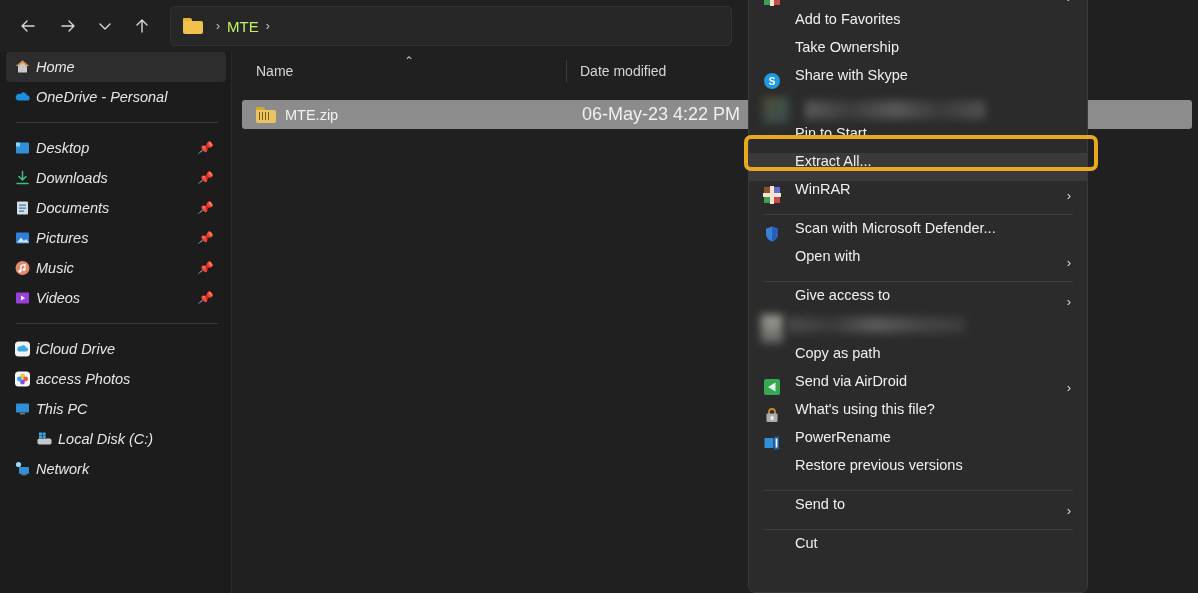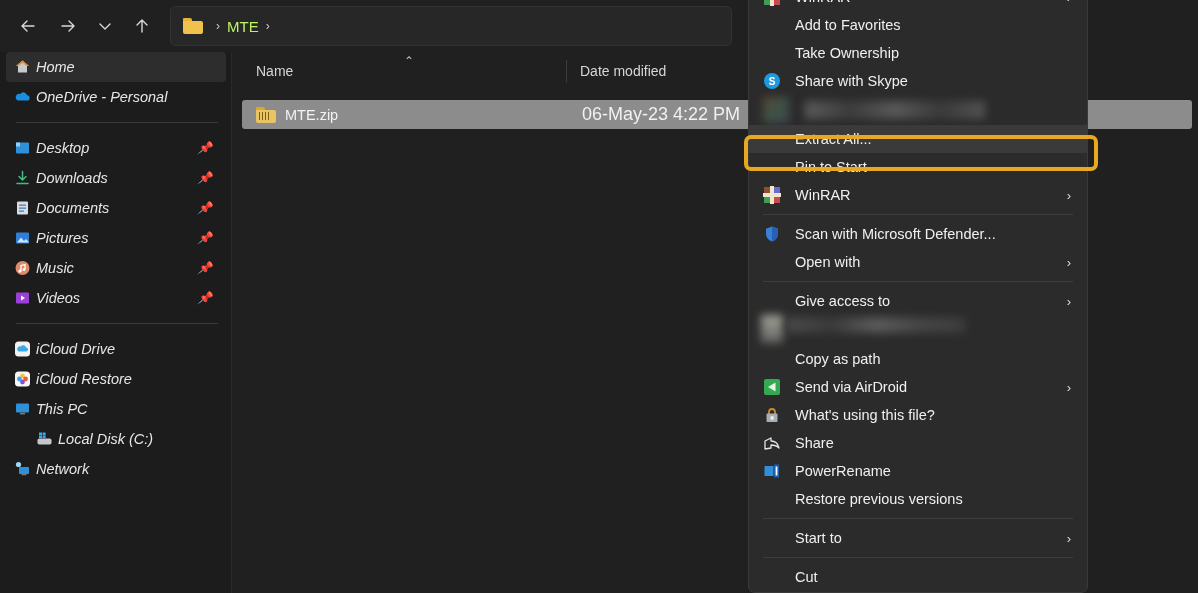--- a/index.html
+++ b/index.html
@@ -92,21 +92,21 @@
   .row-label { color: #f2f2f2; font-size: 14.5px; }
   .row-date { position: absolute; left: 340px; color: #f0f0f0; font-size: 18px; }
 
   
   .ctxmenu {
     position: absolute; left: 748px; top: -18px; width: 340px; height: 611px;
     background: #2b2b2b; border: 1px solid #3a3a3a; border-radius: 7px;
     overflow: hidden;
   }
   .mi {
-    position: relative; height: 28px; display: flex; align-items: center;
+    position: relative; height: 28px; display: flex; align-items: flex-start;
     padding-left: 46px; color: #f0f0f0; font-size: 14.5px; white-space: nowrap;
   }
   .mi.hl { background: #3a3a3a; }
   .mi-ico { position: absolute; left: 14px; top: 50%; transform: translateY(-50%); width: 18px; height: 18px; }
   .mi-arrow { position: absolute; right: 16px; top: 50%; transform: translateY(-50%); color: #dcdcdc; font-size: 13px; }
   .mi-sep { height: 1px; background: #3d3d3d; margin: 5px 14px; }
   .blur {
     position: relative; height: 30px;
   }
   .blur .b1 { position: absolute; left: 14px; top: 2px; width: 26px; height: 26px;
@@ -271,21 +271,21 @@
     <div class="side-item">
       <span class="side-ico">
         <svg width="17" height="17" viewBox="0 0 17 17">
             <rect x="1" y="1" width="15" height="15" rx="3.5" fill="#f7f7f7"></rect>
             <circle cx="8.5" cy="5.5" r="2.4" fill="#f5c443"></circle>
             <circle cx="11.6" cy="8.5" r="2.4" fill="#e8603a"></circle>
             <circle cx="8.5" cy="11.5" r="2.4" fill="#8a4fd8"></circle>
             <circle cx="5.4" cy="8.5" r="2.4" fill="#3aa8e8"></circle>
           </svg>
       </span>
-      <span class="side-label">iCloud Restore</span>
+      <span class="side-label">access Photos</span>
     </div>
 
     <div class="side-item">
       <span class="side-ico">
         <svg width="17" height="17" viewBox="0 0 17 17">
             <rect x="2" y="3" width="13" height="9" rx="1" fill="#2f8fd8"></rect>
             <rect x="6" y="12.3" width="5" height="1.6" fill="#7a7a7a"></rect>
           </svg>
       </span>
       <span class="side-label">This PC</span>
@@ -372,26 +372,26 @@
           </svg>
       </span>
       <span>Share with Skype</span>
     </div>
 
     <div class="blur">
       <span class="b1"></span>
       <span class="b2"></span>
     </div>
 
+    <div class="mi">
+      <span>Pin to Start</span>
+    </div>
+
     <div class="mi hl">
       <span>Extract All...</span>
-    </div>
-
-    <div class="mi">
-      <span>Pin to Start</span>
     </div>
 
     <div class="mi">
       <span class="mi-ico">
         <svg width="18" height="18" viewBox="0 0 18 18">
             <rect x="1" y="1" width="7.6" height="7.6" fill="#8e4f2e"></rect>
             <rect x="9.4" y="1" width="7.6" height="7.6" fill="#6a6ad0"></rect>
             <rect x="1" y="9.4" width="7.6" height="7.6" fill="#3f9e4f"></rect>
             <rect x="9.4" y="9.4" width="7.6" height="7.6" fill="#c94a4a"></rect>
             <rect x="7" y="0" width="4" height="18" fill="#efe6d0"></rect>
@@ -450,48 +450,40 @@
       <span class="mi-ico">
         <svg width="18" height="18" viewBox="0 0 18 18">
             <path d="M6 8V6a3 3 0 016 0v2" stroke="#c98a2a" stroke-width="1.8" fill="none"></path>
             <rect x="3.5" y="7.5" width="11" height="8.5" rx="1" fill="#a9aeb3"></rect>
             <rect x="7.6" y="10.3" width="3" height="3.4" fill="#f0f0f0"></rect>
           </svg>
       </span>
       <span>What's using this file?</span>
     </div>
 
-    <div class="mi">
-      <span class="mi-ico">
-        <svg width="18" height="18" viewBox="0 0 18 18">
-            <path d="M2 15V7l6-3v3c4 0 7 2.5 8 7-2.5-2.5-5-3-8-3v3z" stroke="#e6e6e6" stroke-width="1.3" fill="none" stroke-linejoin="round"></path>
-          </svg>
-      </span>
-      <span>Share</span>
-    </div>
 
     <div class="mi">
       <span class="mi-ico">
         <svg width="18" height="18" viewBox="0 0 18 18">
             <rect x="1.5" y="4" width="9" height="10" fill="#2f8fd8"></rect>
             <rect x="11" y="2.5" width="5" height="13" fill="#1c5fa8"></rect>
             <rect x="12.6" y="4.5" width="1.8" height="9" fill="#fff"></rect>
           </svg>
       </span>
       <span>PowerRename</span>
     </div>
 
     <div class="mi">
       <span>Restore previous versions</span>
     </div>
 
     <div class="mi-sep"></div>
 
     <div class="mi">
-      <span>Start to</span>
+      <span>Send to</span>
       <span class="mi-arrow">›</span>
     </div>
 
     <div class="mi-sep"></div>
 
     <div class="mi">
       <span>Cut</span>
     </div>
 
   </div>

